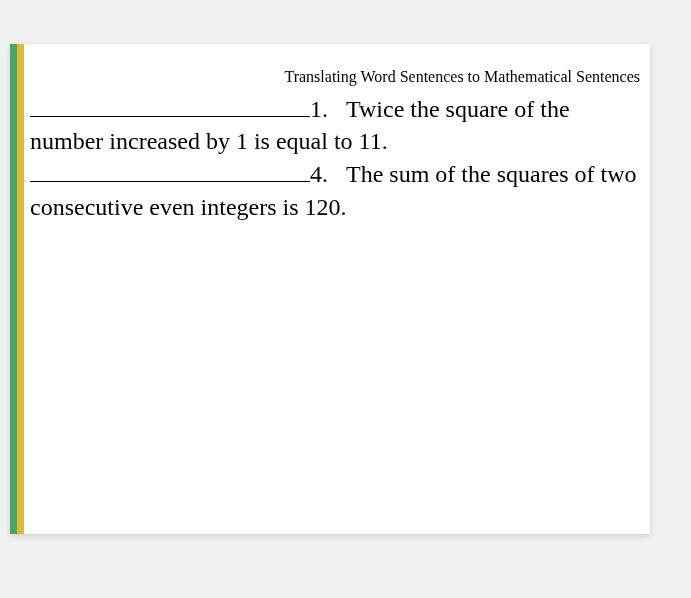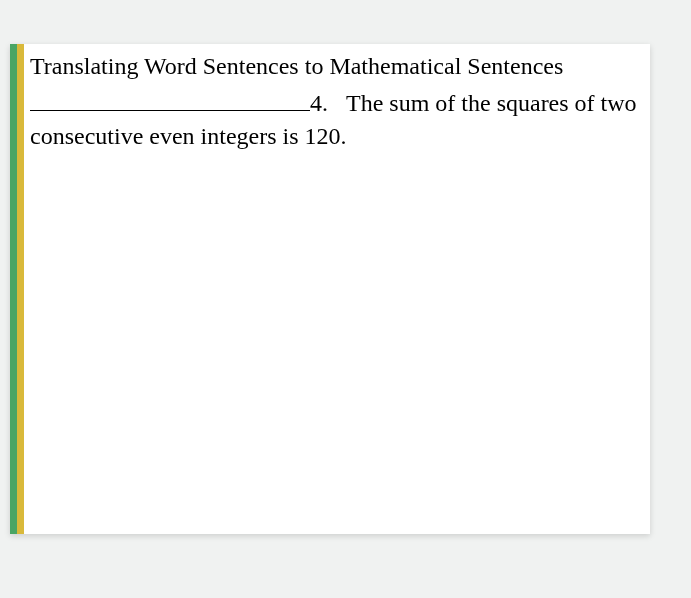--- a/index.html
+++ b/index.html
@@ -34,22 +34,23 @@
     flex-shrink: 0;
   }
   .content {
     flex: 1;
     padding: 6px 10px 10px 6px;
     font-size: 24px;
     line-height: 1.35;
     color: #000;
   }
   .title {
-    font-size: 24px;
-    margin: 0 0 4px 0;
+    font-size: 16px;
+    margin: 16px 0 4px 0;
+    text-align: right;
   }
   .item {
     margin: 0;
   }
   .blank {
     display: inline-block;
     border-bottom: 1px solid #000;
     width: 280px;
     vertical-align: baseline;
     height: 1em;
@@ -57,20 +58,23 @@
 </style>
 </head>
 <body>
 
 <div class="page-wrap">
   <div class="stripe-green"></div>
   <div class="stripe-yellow"></div>
   <div class="content">
     <div class="title">Translating Word Sentences to Mathematical Sentences</div>
 
+    <div class="item">
+      <span class="blank"></span><span>1.</span>&nbsp;&nbsp;&nbsp;<span>Twice the square of the number increased by 1 is equal to 11.</span>
+    </div>
 
 
 
     <div class="item">
       <span class="blank"></span><span>4.</span>&nbsp;&nbsp;&nbsp;<span>The sum of the squares of two consecutive even integers is 120.</span>
     </div>
 
   </div>
 </div>
 

